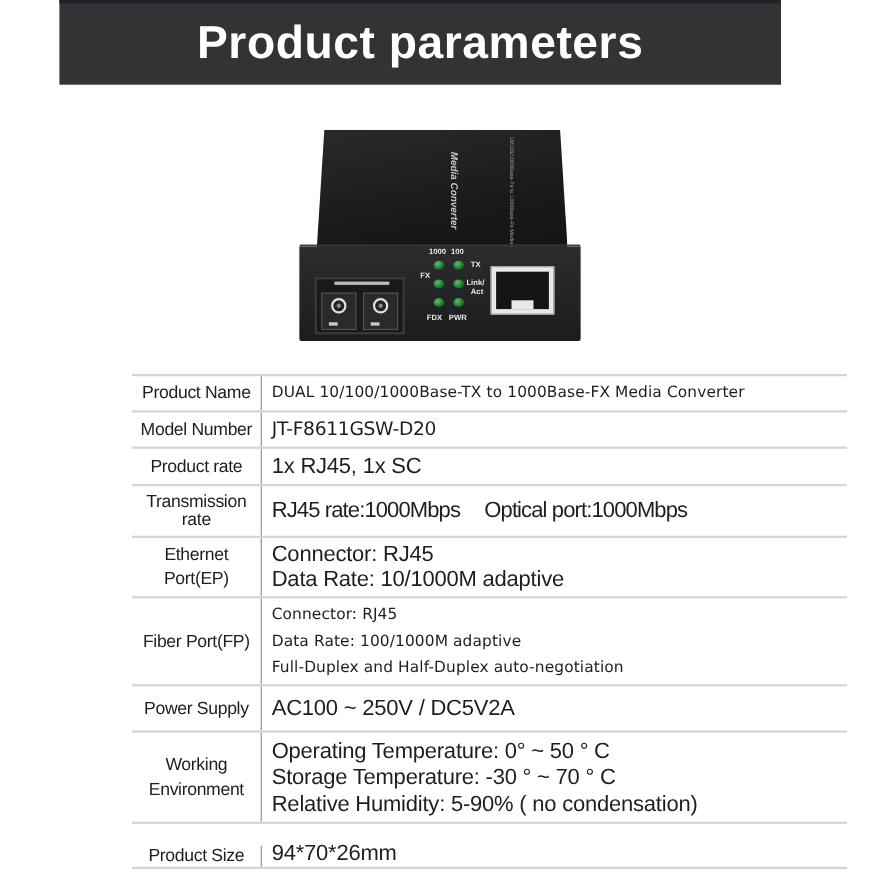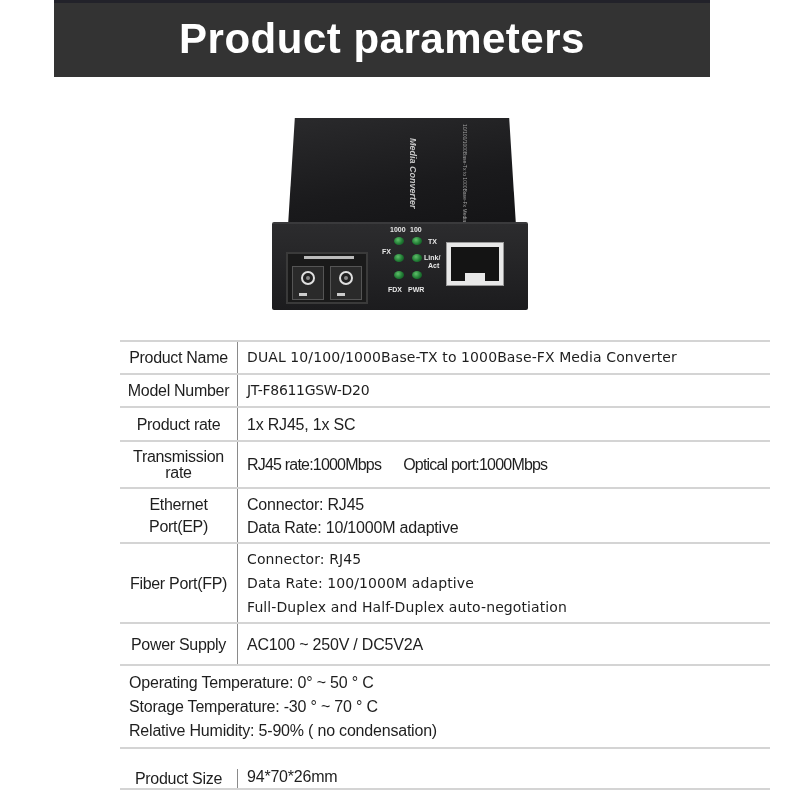--- a/index.html
+++ b/index.html
@@ -75,21 +75,21 @@
     }
     .spec-row.last { border-bottom: 2px solid #d4d4d4; align-items: flex-end; }
     .spec-label {
       width: 118px; flex: 0 0 118px; border-right: 1px solid #8a8a8a;
       display: flex; align-items: center; justify-content: center; text-align: center;
       font-family: "Liberation Sans", sans-serif; font-size: 16px; line-height: 19px;
       color: #1e1e1e; letter-spacing: -0.3px; padding: 0 2px;
     }
     .spec-value {
       flex: 1; display: flex; flex-direction: column; justify-content: center;
-      padding-left: 9px; font-size: 16px; line-height: 23px; color: #1e1e1e; letter-spacing: -0.2px;
+      padding-left: 9px; font-size: 20px; line-height: 23px; color: #1e1e1e; letter-spacing: -0.2px;
     }
     .spec-value.wide { font-family: "DejaVu Sans", sans-serif; font-size: 14px; letter-spacing: 0.1px; }
     .spec-value.narrow { letter-spacing: -0.8px; }
     .inline-pair { display: flex; gap: 22px; }
   </style>
 </head>
 <body>
 
 <div class="header-bar">
   <h1 class="header-title">Product parameters</h1>
@@ -139,21 +139,21 @@
 
   <div class="spec-row" style="height:33px;">
     <div class="spec-label">Product Name</div>
     <div class="spec-value wide">
       <span>DUAL 10/100/1000Base-TX to 1000Base-FX Media Converter</span>
     </div>
   </div>
 
   <div class="spec-row" style="height:33px;">
     <div class="spec-label">Model Number</div>
-    <div class="spec-value wide" style="font-size:14px; letter-spacing:-0.3px;">
+    <div class="spec-value wide" style="font-size:17px; letter-spacing:-0.3px;">
       <span>JT-F8611GSW-D20</span>
     </div>
   </div>
 
   <div class="spec-row" style="height:34px;">
     <div class="spec-label">Product rate</div>
     <div class="spec-value">
       <span>1x RJ45, 1x SC</span>
     </div>
   </div>
@@ -192,20 +192,24 @@
   </div>
 
   <div class="spec-row" style="height:42px;">
     <div class="spec-label">Power Supply</div>
     <div class="spec-value">
       <span>AC100 ~ 250V / DC5V2A</span>
     </div>
   </div>
 
   <div class="spec-row" style="height:83px;">
+    <div class="spec-label" style="flex-direction:column; line-height:23px;">
+      <span>Working</span>
+      <span>Environment</span>
+    </div>
     <div class="spec-value" style="line-height:24px;">
       <span>Operating Temperature: 0° ~ 50 ° C</span>
       <span>Storage Temperature: -30 ° ~ 70 ° C</span>
       <span>Relative Humidity: 5-90% ( no condensation)</span>
     </div>
   </div>
 
   <div class="spec-row last" style="height:43px;">
     <div class="spec-label">Product Size</div>
     <div class="spec-value">

